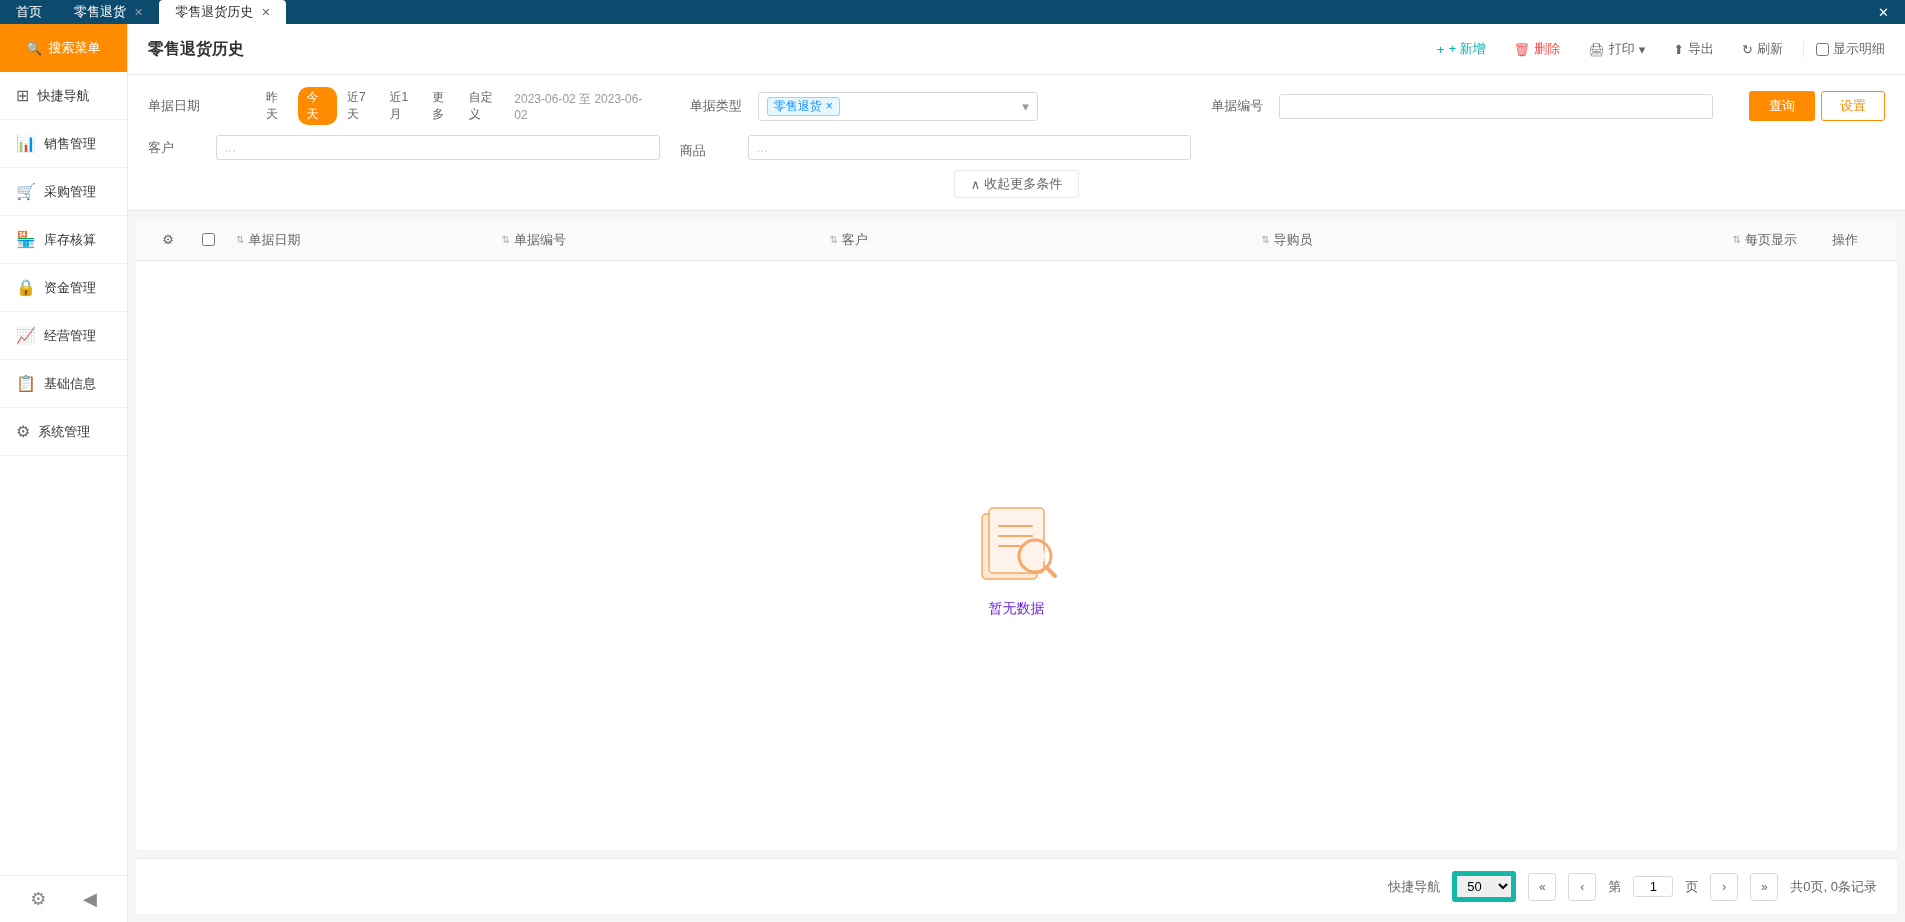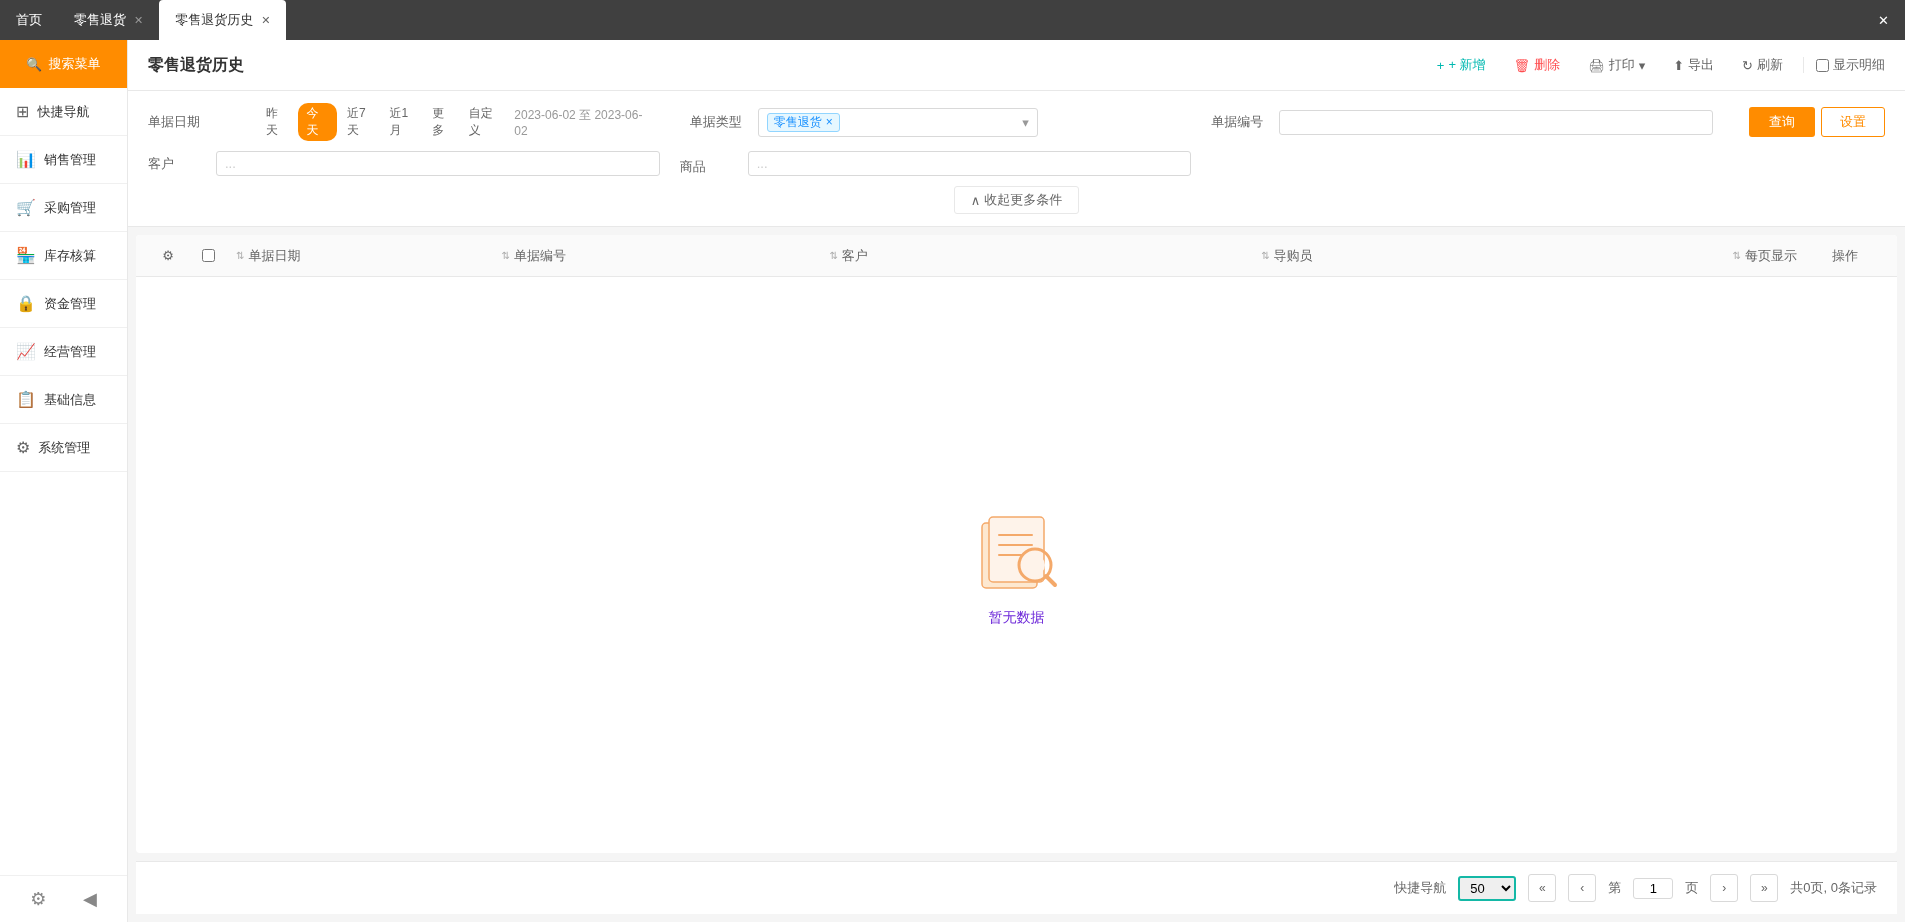--- a/index.html
+++ b/index.html
@@ -1,21 +1,21 @@
 <!DOCTYPE html>
 <html><head>
   <meta charset="utf-8">
   <style>
     * { box-sizing: border-box; margin: 0; padding: 0; font-family: 'Microsoft YaHei', Arial, sans-serif; }
     body { width: 1905px; height: 922px; overflow: hidden; background: #f5f5f5; display: flex; flex-direction: column; }
 
     
     .top-bar {
-      height: 40px;
-      background: #404040;
+      height: 24px;
+      background: #0c4a6e;
       display: flex;
       align-items: center;
       flex-shrink: 0;
       justify-content: flex-end;
     }
     .top-tab {
       height: 100%;
       padding: 0 16px;
       display: flex;
       align-items: center;
@@ -324,21 +324,21 @@
       justify-content: flex-end;
       padding: 12px 20px;
       border-top: 1px solid #e8e8e8;
       gap: 12px;
       font-size: 13px;
       color: #666;
       background: #fff;
       margin: 0 8px 8px 8px;
     }
     .page-size-select {
-      border: 2px solid #14b8a6;
+      border: 5px solid #14b8a6;
       border-radius: 3px;
       padding: 2px 6px;
       font-size: 13px;
       cursor: pointer;
     }
     .page-nav-btn {
       width: 28px;
       height: 28px;
       border: 1px solid #d9d9d9;
       border-radius: 3px;

